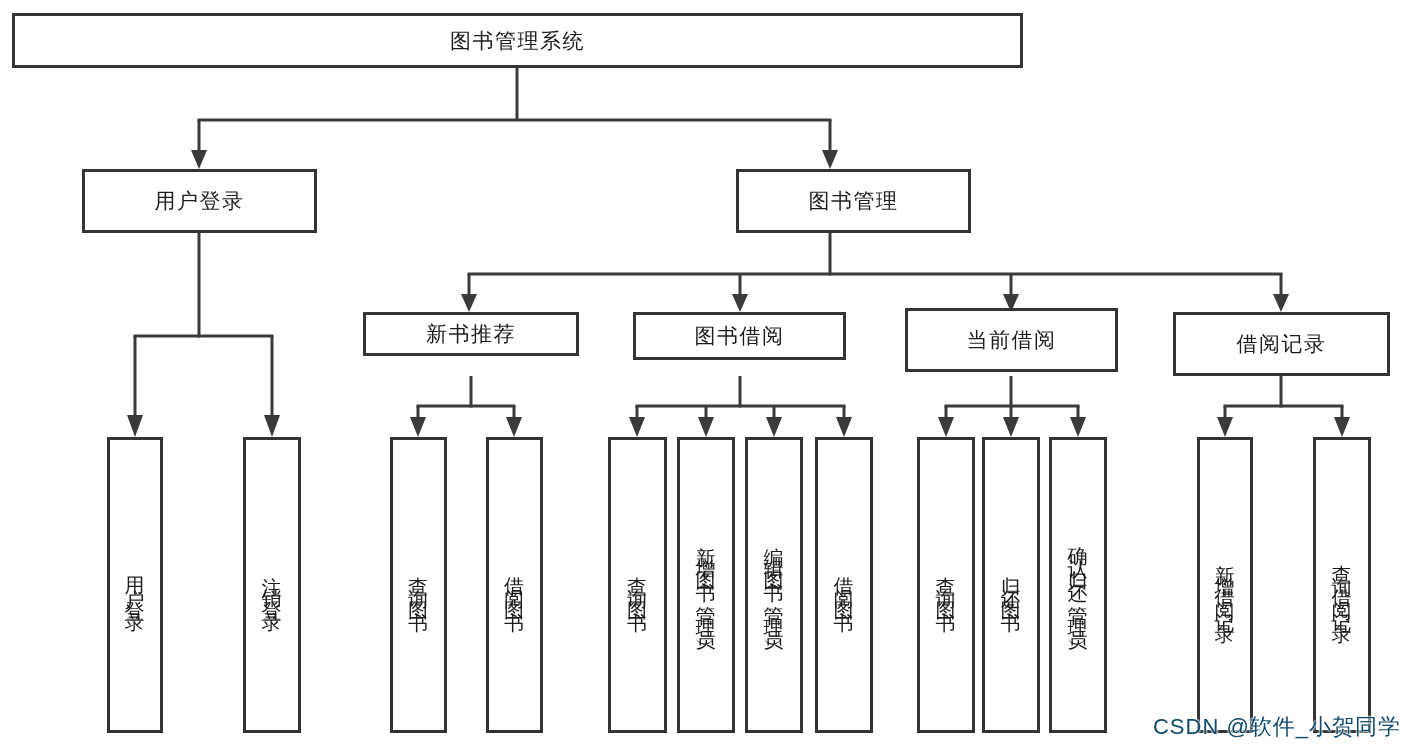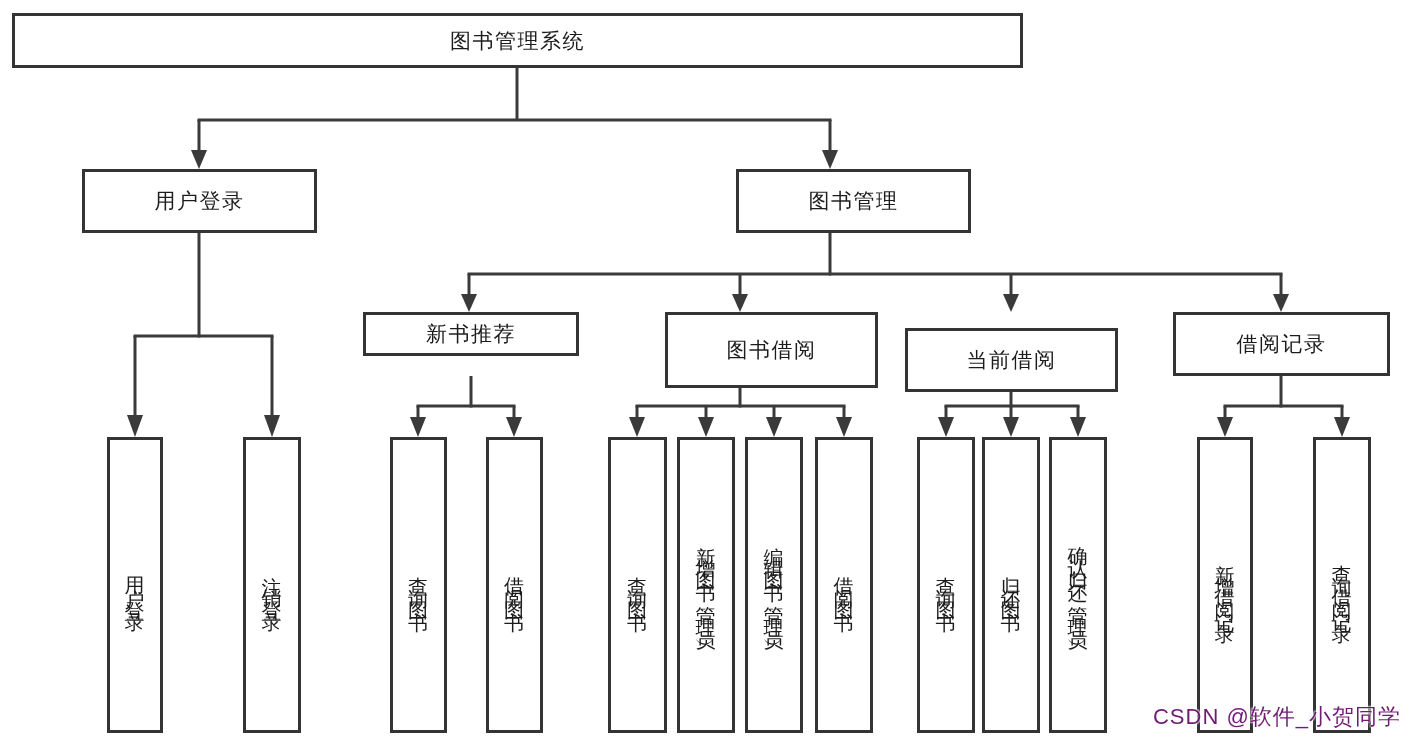--- a/index.html
+++ b/index.html
@@ -12,22 +12,22 @@
     position:absolute;box-sizing:border-box;background:#ffffff;
     border:3px solid #343434;color:#1c1c1c;
     display:flex;align-items:center;justify-content:center;
   }
   .hbox span{font-size:21px;letter-spacing:1.5px;white-space:nowrap;}
   .vbox span{
     writing-mode:vertical-rl;text-orientation:mixed;
     font-size:20px;line-height:1.1;letter-spacing:12px;white-space:nowrap;
   }
   .watermark{
-    position:absolute;right:4px;bottom:15px;
-    font-size:22px;color:#701a75;letter-spacing:1px;white-space:nowrap;
+    position:absolute;right:4px;bottom:5px;
+    font-size:22px;color:#0c4a6e;letter-spacing:1px;white-space:nowrap;
     text-shadow:0 0 2px #fff,0 0 2px #fff,0 0 3px #fff;
     margin-left:44px;
   }
 </style>
 </head>
 <body>
 
 <div class="canvas">
 
   <svg class="edges" width="1405" height="747" viewBox="0 0 1405 747">
@@ -110,24 +110,24 @@
   <div class="box hbox" style="left:82px;top:169px;width:235px;height:64px">
     <span>用户登录</span>
   </div>
   <div class="box hbox" style="left:736px;top:169px;width:235px;height:64px">
     <span>图书管理</span>
   </div>
 
   <div class="box hbox" style="left:363px;top:312px;width:216px;height:44px">
     <span>新书推荐</span>
   </div>
-  <div class="box hbox" style="left:665px;top:312px;width:213px;height:76px">
+  <div class="box hbox" style="left:633px;top:312px;width:213px;height:48px">
     <span>图书借阅</span>
   </div>
-  <div class="box hbox" style="left:905px;top:328px;width:213px;height:64px">
+  <div class="box hbox" style="left:905px;top:308px;width:213px;height:64px">
     <span>当前借阅</span>
   </div>
   <div class="box hbox" style="left:1173px;top:312px;width:217px;height:64px">
     <span>借阅记录</span>
   </div>
 
   <div class="box vbox" style="left:107px;top:437px;width:56px;height:296px">
     <span>用户登录</span>
   </div>
   <div class="box vbox" style="left:243px;top:437px;width:58px;height:296px">

